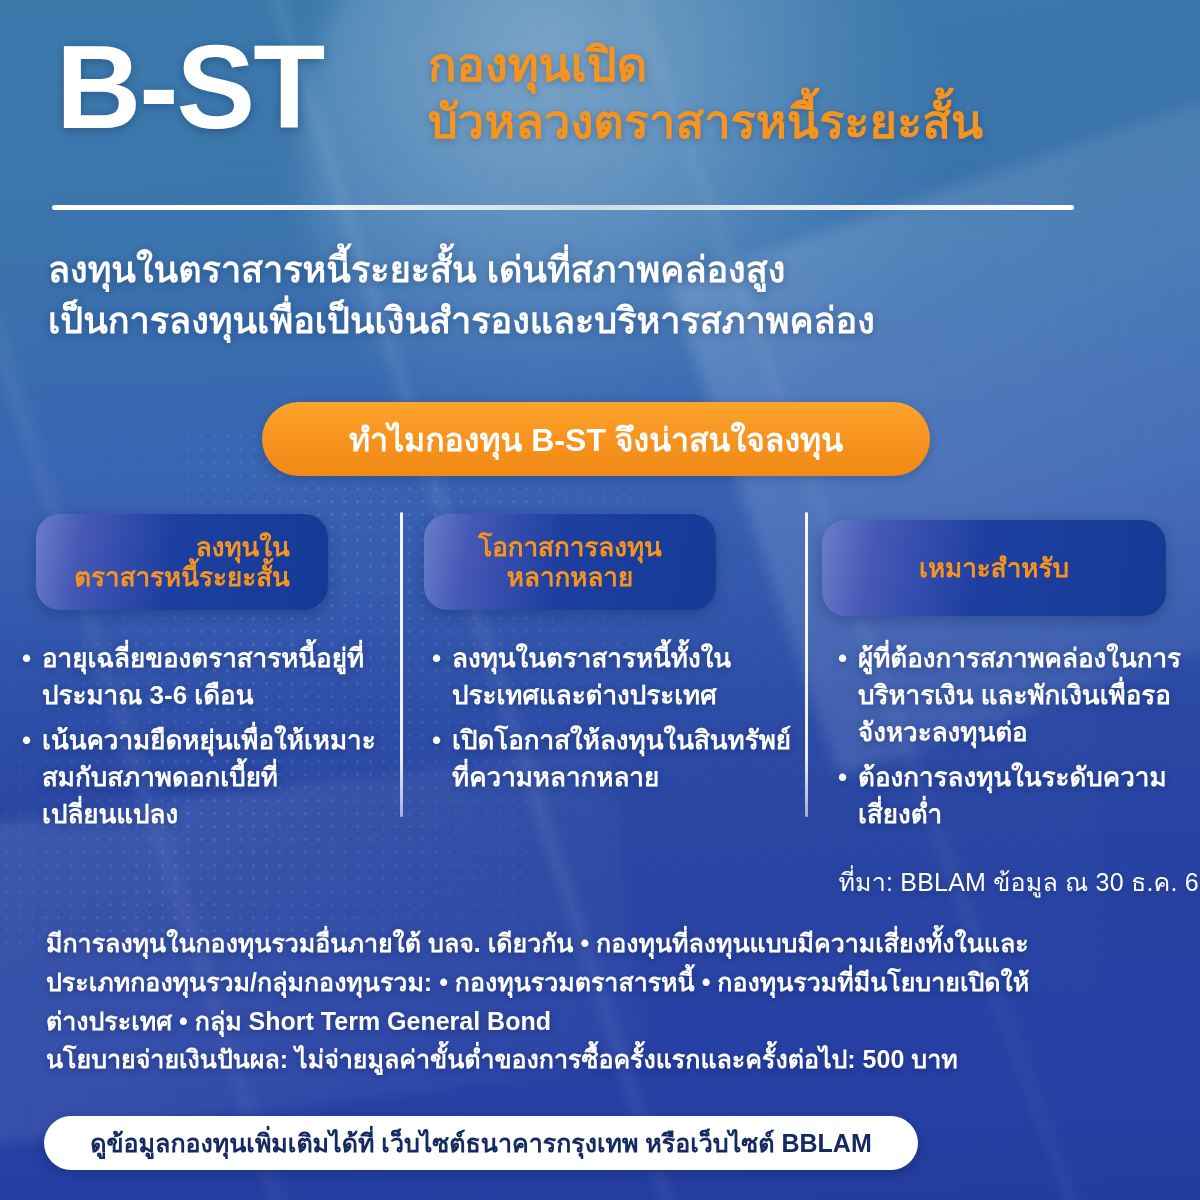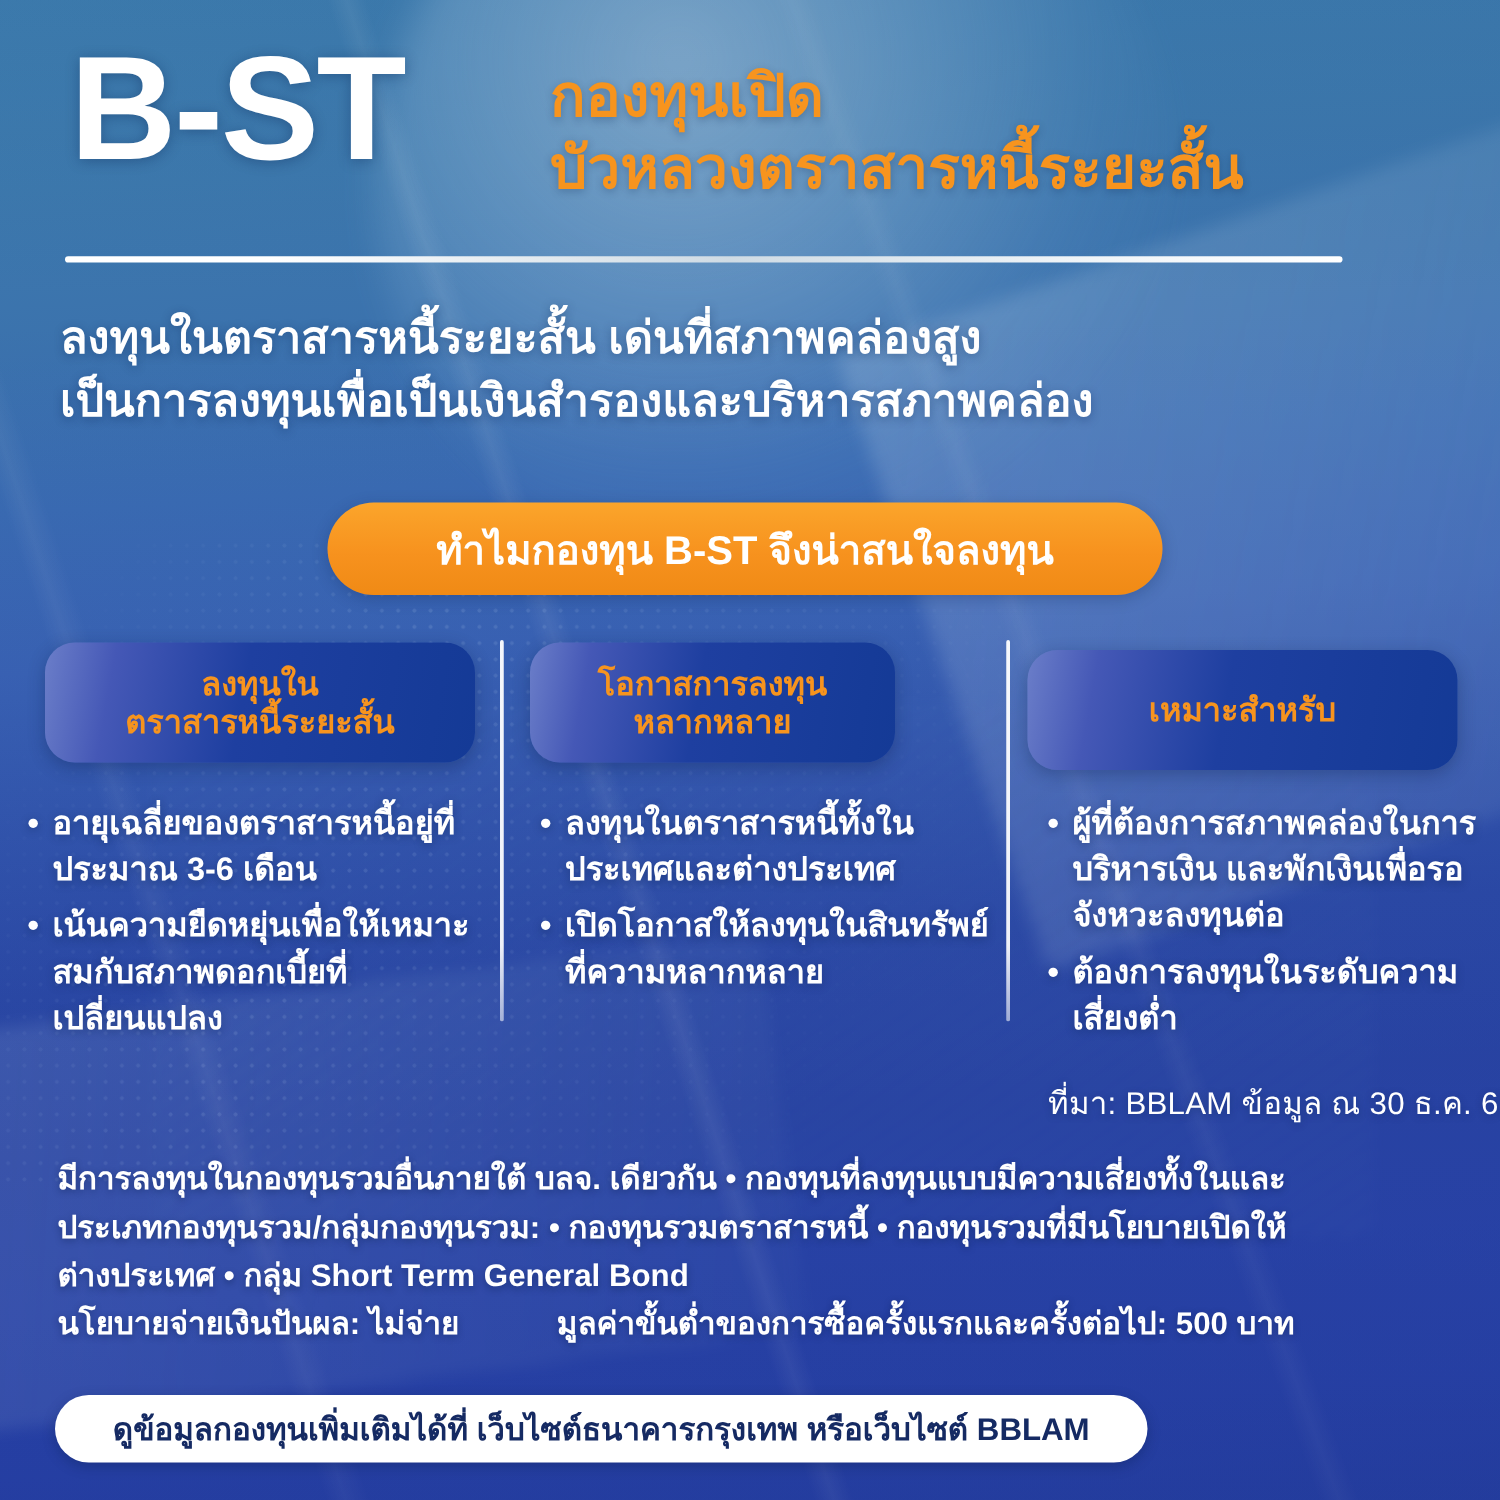--- a/index.html
+++ b/index.html
@@ -130,24 +130,23 @@
     top: -6px;
     font-size: 118px;
     line-height: 1;
     font-weight: 800;
     color: #ffffff;
     letter-spacing: -2px;
     text-shadow: 0 2px 10px rgba(10,35,80,0.35);
   }
   .fund-names {
     position: absolute;
-    left: 384px;
+    left: 372px;
     top: 6px;
     width: 720px;
-    margin-top: 12px;
   }
   .fund-line1, .fund-line2 {
     color: #F7941E;
     font-weight: 700;
     line-height: 1.08;
     text-shadow: 0 2px 7px rgba(10,35,80,0.30);
     white-space: nowrap;
   }
   .fund-line1 { font-size: 47px; }
   .fund-line2 { font-size: 47px; margin-top: 6px; }
@@ -206,21 +205,21 @@
     align-items: center;
     justify-content: center;
     text-align: center;
     color: #F7941E;
     font-size: 26px;
     font-weight: 700;
     line-height: 1.16;
     padding: 0 14px;
     box-sizing: border-box;
   }
-  .card-head.c1 { left: 36px;  top: 514px; width: 344px; }
+  .card-head.c1 { left: 36px;  top: 514px; width: 292px; text-align: right; }
   .card-head.c2 { left: 424px; top: 514px; width: 292px; }
   .card-head.c3 { left: 822px; top: 520px; width: 344px; }
 
   
   .vdiv {
     position: absolute;
     top: 512px;
     width: 3px;
     height: 305px;
     background: linear-gradient(180deg, rgba(255,255,255,0.95) 0%, rgba(255,255,255,0.92) 80%, rgba(255,255,255,0.55) 100%);
@@ -277,21 +276,20 @@
     width: 1120px;
     color: #ffffff;
     font-size: 25px;
     font-weight: 600;
     line-height: 1.55;
     text-shadow: 0 2px 6px rgba(8,28,70,0.40);
   }
   .legal div { white-space: nowrap; }
   .legal .split {
     display: flex;
-    gap: 78px;
   }
 
   
   .footer-pill {
     position: absolute;
     left: 44px;
     top: 1116px;
     width: 874px;
     height: 54px;
     border-radius: 27px;

